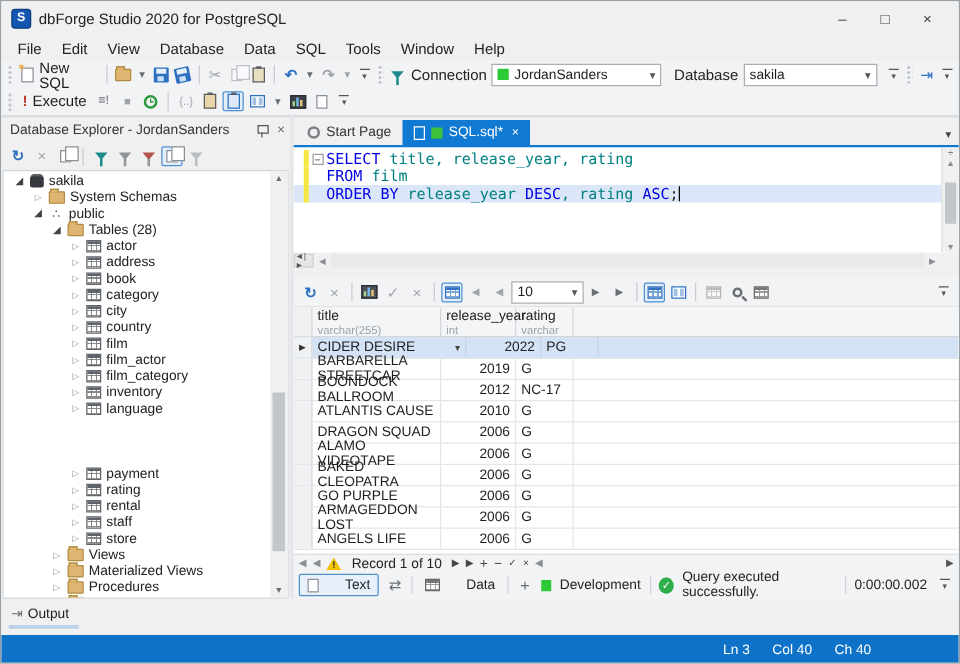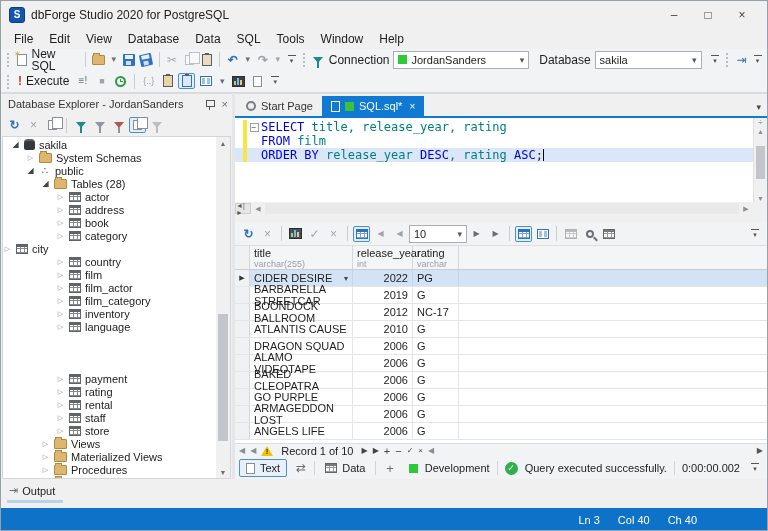--- a/index.html
+++ b/index.html
@@ -138,21 +138,21 @@
   .grow.selected { background:var(--selection_row); }
   .grow.selected .gcell { border-right-color:#c6d4e8; }
   .cell-dd { margin-left:auto; font-size:8px; color:#444; padding-left:4px; }
 
   .record-nav { height:14px; background:#f2f3f5; border-top:1px solid #dcdee1; display:flex; align-items:center; gap:5px; padding:0 4px; font-size:10px; color:#555; }
   .rn-ic { font-size:8px; color:#8a8f96; } .rn-ic.on { color:#444; }
   .rn-label { color:#222; font-size:11px; margin:0 3px; }
   .rn-right { margin-left:auto; font-size:8px; color:#555; }
 
   .bottom-strip { height:22px; background:#f2f3f5; display:flex; align-items:center; padding:0 4px; gap:4px; font-size:11px; }
-  .bs-tab { display:flex; align-items:center; gap:5px; padding:1px 6px; height:18px; }
+  .bs-tab { display:flex; align-items:center; gap:21px; padding:1px 6px; height:18px; }
   .bs-tab.active { border:1px solid #4f8fd0; background:#e8f1fb; border-radius:2px; }
   .bs-right { margin-left:auto; display:flex; align-items:center; gap:7px; }
   .bs-sep { width:1px; height:14px; background:#d0d3d7; }
   .exec-time { color:#222; }
 
   
   .output-row { height:29px; background:#f0f0f0; display:flex; align-items:flex-start; padding:3px 0 0 6px; }
   .output-tab { display:flex; align-items:center; gap:4px; font-size:11px; color:#222; padding:2px 8px 3px 2px; border-bottom:3px solid #bad1ea; }
   .statusbar { height:24px; background:var(--statusbar_blue); display:flex; align-items:center; color:#fff; font-size:11px; padding:0 10px; }
   .sb-right { margin-left:auto; display:flex; gap:18px; margin-right:60px; }
@@ -352,21 +352,21 @@
             <span class="tree-row" style="padding-left: 53px;">
               <span class="tree-arrow">▷</span>
               <span class="ti ti-table"></span>
               <span>book</span>
             </span>
             <span class="tree-row" style="padding-left: 53px;">
               <span class="tree-arrow">▷</span>
               <span class="ti ti-table"></span>
               <span>category</span>
             </span>
-            <span class="tree-row" style="">
+            <span class="tree-row" style="padding-left: 53px;">
               <span class="tree-arrow">▷</span>
               <span class="ti ti-table"></span>
               <span>city</span>
             </span>
             <span class="tree-row" style="padding-left: 53px;">
               <span class="tree-arrow">▷</span>
               <span class="ti ti-table"></span>
               <span>country</span>
             </span>
             <span class="tree-row" style="padding-left: 53px;">
@@ -560,21 +560,21 @@
               <span class="gh-type">int</span>
             </span>
             <span class="gh-cell" style="width: 46px;">
               <span class="gh-name">rating</span>
               <span class="gh-type">varchar</span>
             </span>
           </div>
         <div id="grid-rows">
             <span class="grow selected">
               <span class="ind">▶</span>
-              <span class="gcell" style="width: 103px;">
+              <span class="gcell" style="width: 123px;">
                 <span>CIDER DESIRE</span>
                 <span class="cell-dd">▾</span>
               </span>
               <span class="gcell num" style="width: 60px;">
                 <span>2022</span>
               </span>
               <span class="gcell" style="width: 46px;">
                 <span>PG</span>
               </span>
             </span>

